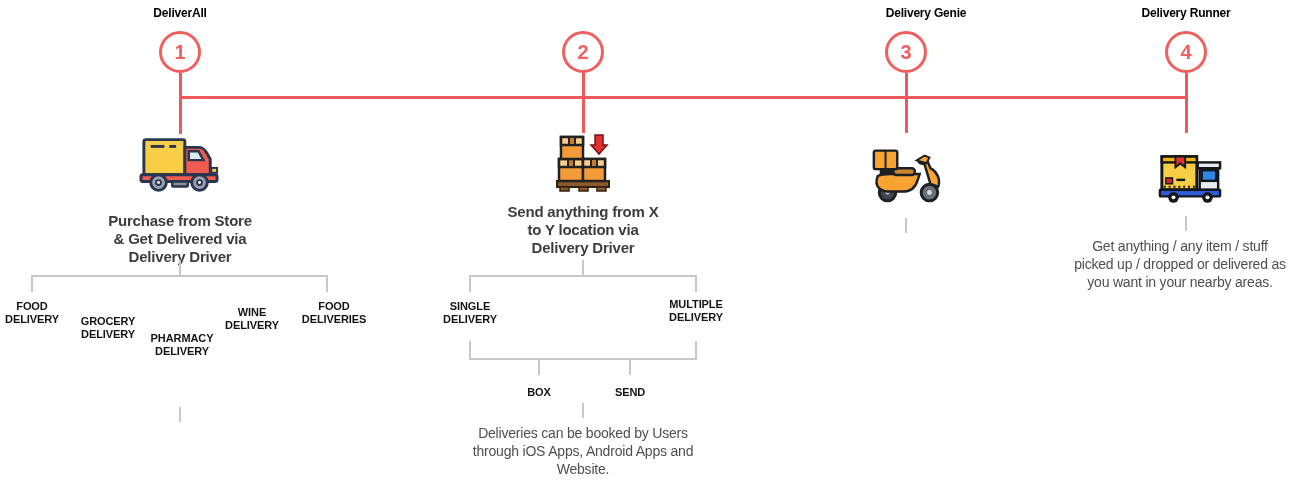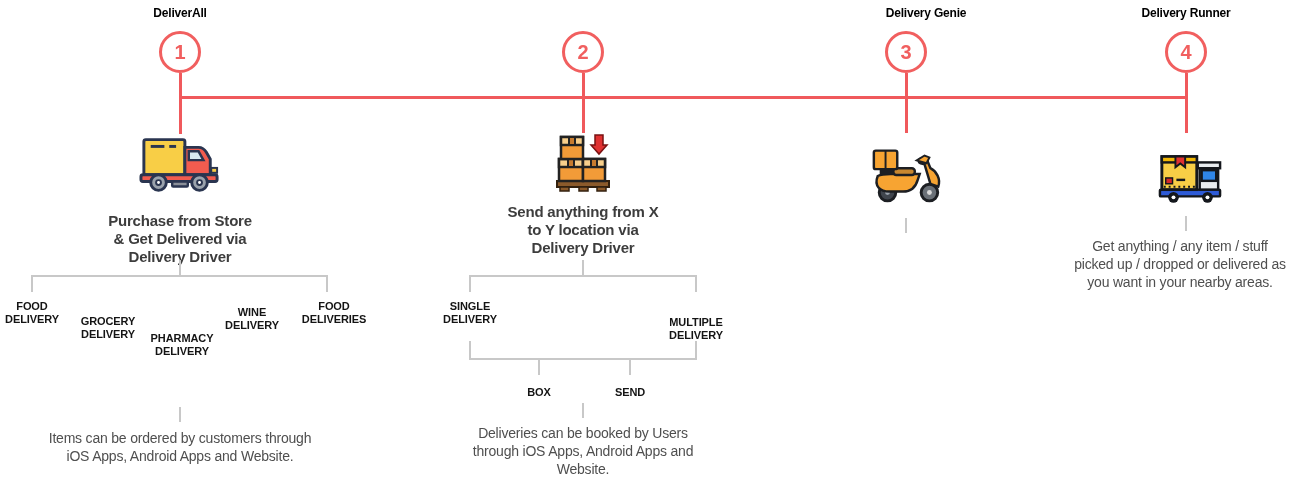--- a/index.html
+++ b/index.html
@@ -76,22 +76,20 @@
   <div class="abs branch-label" style="left:68px;top:291px;width:80px;margin-top:24px;">GROCERY
 DELIVERY</div>
   <div class="abs branch-label" style="left:142px;top:300px;width:80px;margin-top:32px;">PHARMACY
 DELIVERY</div>
   <div class="abs branch-label" style="left:212px;top:300px;width:80px;margin-top:6px;">WINE
 DELIVERY</div>
   <div class="abs branch-label" style="left:292px;top:300px;width:84px;">FOOD
 DELIVERIES</div>
 
   <div class="abs grey-line" style="left:179px;top:407px;width:2px;height:15px;"></div>
-  <div class="abs para" style="left:15px;top:429px;width:330px;">Items can be ordered by customers through
-iOS Apps, Android Apps and Website.</div>
 
   <div class="abs step-circle" style="left:562px;top:31px;">
     <span class="step-number">2</span>
   </div>
   <div class="abs red-line" style="left:582px;top:73px;width:3px;height:60px;"></div>
 
   <svg class="abs" style="left:554px;top:131px;" width="58" height="62" viewBox="0 0 58 62">
     <rect x="3" y="50" width="52" height="6" fill="#8B5A2B" stroke="#33210F" stroke-width="2"></rect>
     <rect x="6" y="56" width="9" height="4" fill="#8B5A2B" stroke="#33210F" stroke-width="1.5"></rect>
     <rect x="25" y="56" width="9" height="4" fill="#8B5A2B" stroke="#33210F" stroke-width="1.5"></rect>
@@ -112,21 +110,21 @@
 to Y location via
 Delivery Driver</div>
 
   <div class="abs grey-line" style="left:582px;top:260px;width:2px;height:16px;"></div>
   <div class="abs grey-line" style="left:469px;top:275px;width:228px;height:2px;"></div>
   <div class="abs grey-line" style="left:469px;top:275px;width:2px;height:17px;"></div>
   <div class="abs grey-line" style="left:695px;top:275px;width:2px;height:17px;"></div>
 
   <div class="abs branch-label" style="left:425px;top:300px;width:90px;">SINGLE
 DELIVERY</div>
-  <div class="abs branch-label" style="left:651px;top:316px;width:90px;">MULTIPLE
+  <div class="abs branch-label" style="left:651px;top:298px;width:90px;">MULTIPLE
 DELIVERY</div>
 
   <div class="abs grey-line" style="left:469px;top:341px;width:2px;height:19px;"></div>
   <div class="abs grey-line" style="left:695px;top:341px;width:2px;height:19px;"></div>
   <div class="abs grey-line" style="left:469px;top:358px;width:228px;height:2px;"></div>
   <div class="abs grey-line" style="left:538px;top:358px;width:2px;height:17px;"></div>
   <div class="abs grey-line" style="left:629px;top:358px;width:2px;height:17px;"></div>
 
   <div class="abs branch-label" style="left:499px;top:386px;width:80px;text-align:center;">BOX</div>
   <div class="abs branch-label" style="left:590px;top:386px;width:80px;">SEND</div>

